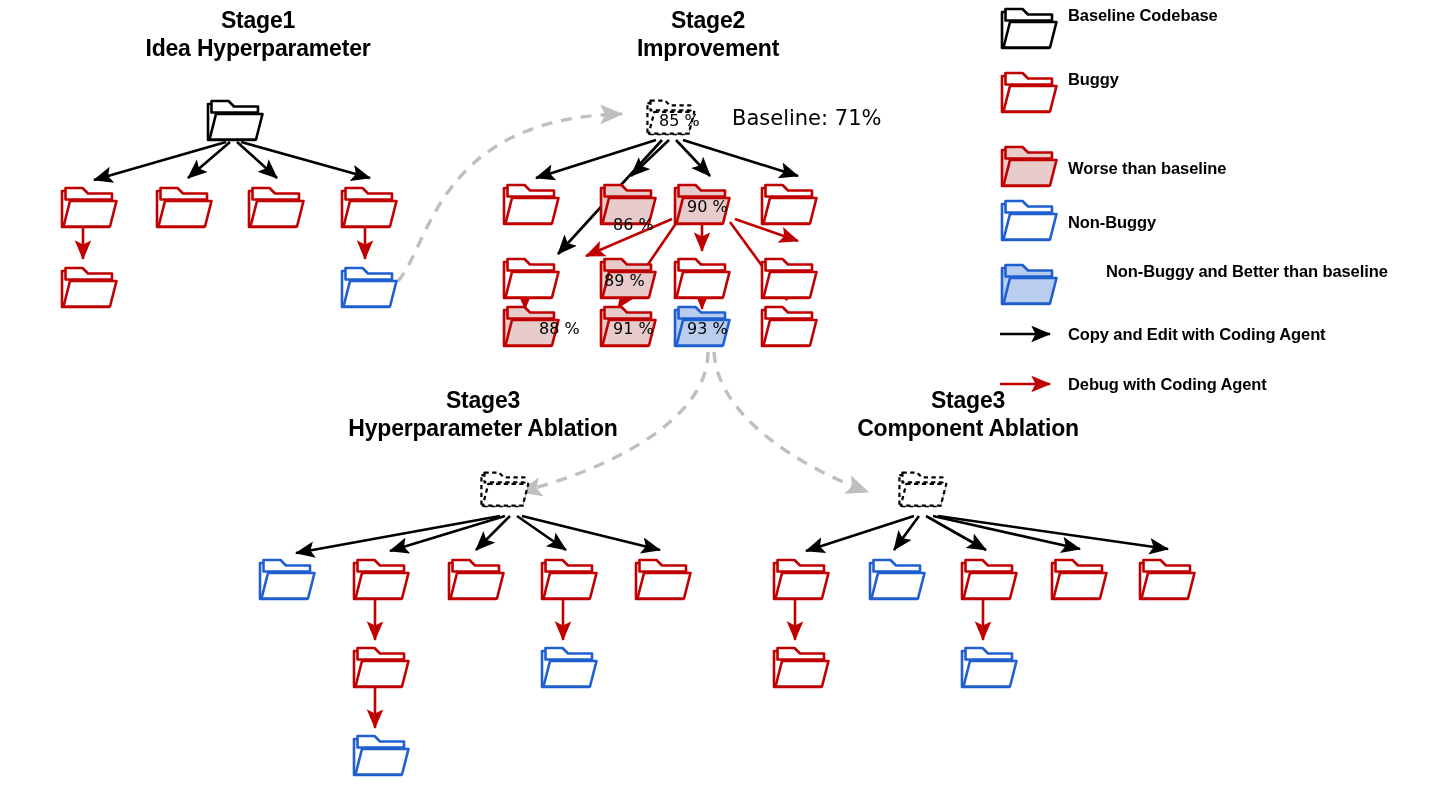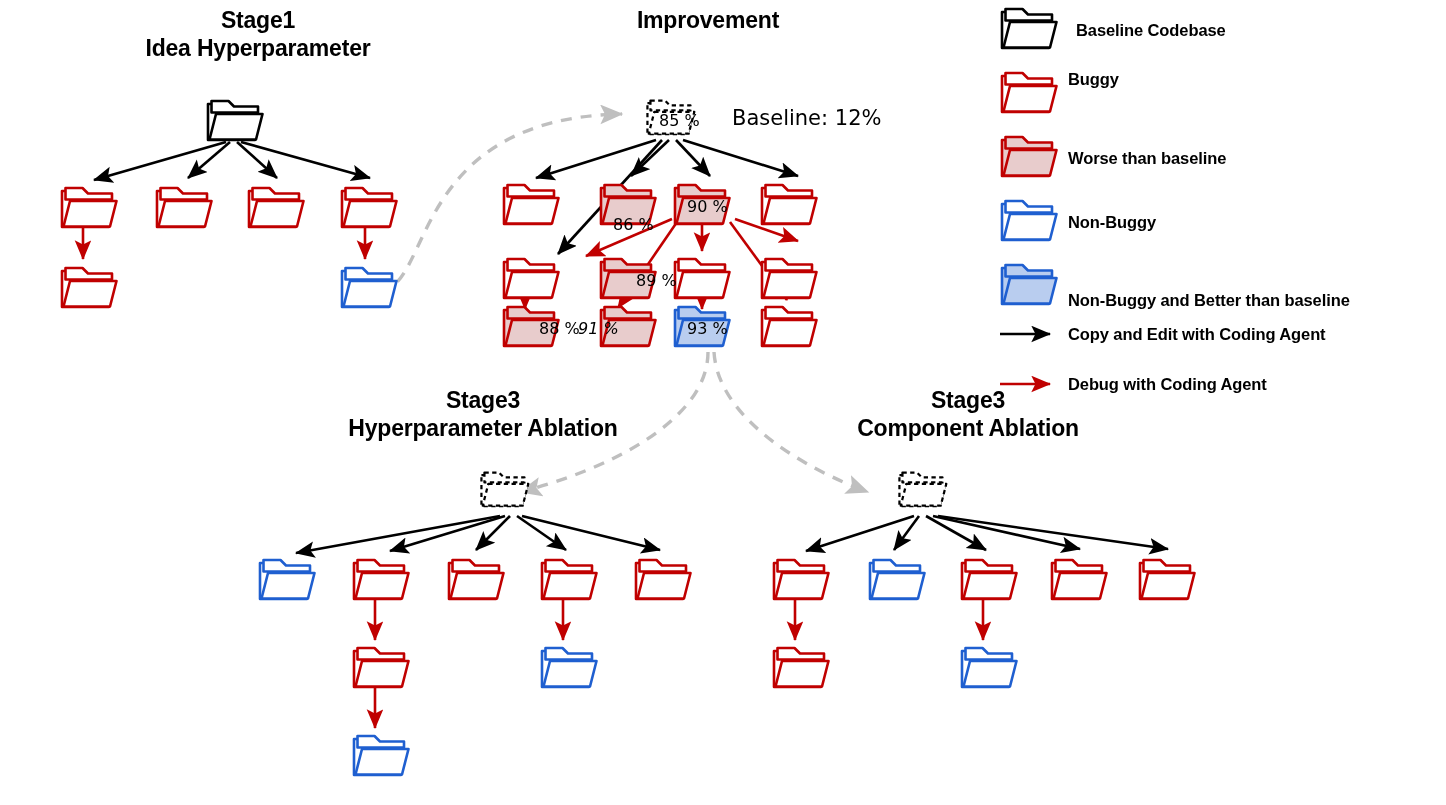--- a/index.html
+++ b/index.html
@@ -208,79 +208,80 @@
         </g>
       </g>
   </svg>
 
   <div class="stage-title" style="left:60px;top:6px;width:380px;">
     <div>Stage1</div>
     <div>Idea Hyperparameter</div>
   </div>
 
   <div class="stage-title" style="left:555px;top:6px;width:290px;">
+    <div>Stage2</div>
     <div>Improvement</div>
   </div>
 
   <div class="stage-title" style="left:275px;top:386px;width:400px;">
     <div>Stage3</div>
     <div>Hyperparameter Ablation</div>
   </div>
 
   <div class="stage-title" style="left:760px;top:386px;width:400px;">
     <div>Stage3</div>
     <div>Component Ablation</div>
   </div>
 
-  <div class="plain-text" style="left:724px;top:106px;">Baseline: 12%</div>
+  <div class="plain-text" style="left:724px;top:106px;">Baseline: 71%</div>
 
   <div id="pcts">
       <div class="fpct" style="left: 651px; top: 111px;">85 %</div>
       <div class="fpct" style="left: 605px; top: 215px;">86 %</div>
       <div class="fpct bold" style="left: 679px; top: 197px;">90 %</div>
-      <div class="fpct" style="left: 628px; top: 271px;">89 %</div>
+      <div class="fpct" style="left: 596px; top: 271px;">89 %</div>
       <div class="fpct" style="left: 531px; top: 319px;">88 %</div>
-      <div class="fpct" style="left: 570px; top: 319px; font-style: italic;">91 %</div>
+      <div class="fpct" style="left: 605px; top: 319px;">91 %</div>
       <div class="fpct bold" style="left: 679px; top: 319px;">93 %</div>
     </div>
 
   <div id="legend">
-      <div style="position: absolute; left: 990px; top: 6px; display: flex; align-items: center; gap: 8px;">
+      <div style="position: absolute; left: 990px; top: 6px; display: flex; align-items: flex-start;">
         <div style="width: 70px; display: flex; align-items: center;">
           <svg width="64" height="48" viewBox="0 0 64 48">
             <use href="#folder-glyph" fill="#FFFFFF" stroke="#000000" stroke-width="2.6" stroke-linejoin="round"></use>
           </svg>
         </div>
         <div class="legend-label" style="position: static;">Baseline Codebase</div>
       </div>
       <div style="position: absolute; left: 990px; top: 70px; display: flex; align-items: flex-start;">
         <div style="width: 70px; display: flex; align-items: center;">
           <svg width="64" height="48" viewBox="0 0 64 48">
             <use href="#folder-glyph" fill="#FFFFFF" stroke="#C00000" stroke-width="2.6" stroke-linejoin="round"></use>
           </svg>
         </div>
         <div class="legend-label" style="position: static;">Buggy</div>
       </div>
-      <div style="position: absolute; left: 990px; top: 134px; display: flex; align-items: center;">
+      <div style="position: absolute; left: 990px; top: 144px; display: flex; align-items: center;">
         <div style="width: 70px; display: flex; align-items: center;">
           <svg width="64" height="48" viewBox="0 0 64 48">
             <use href="#folder-glyph" fill="#E8CCCC" stroke="#C00000" stroke-width="2.6" stroke-linejoin="round"></use>
           </svg>
         </div>
         <div class="legend-label" style="position: static;">Worse than baseline</div>
       </div>
       <div style="position: absolute; left: 990px; top: 198px; display: flex; align-items: center;">
         <div style="width: 70px; display: flex; align-items: center;">
           <svg width="64" height="48" viewBox="0 0 64 48">
             <use href="#folder-glyph" fill="#FFFFFF" stroke="#1F5FD0" stroke-width="2.6" stroke-linejoin="round"></use>
           </svg>
         </div>
         <div class="legend-label" style="position: static;">Non-Buggy</div>
       </div>
-      <div style="position: absolute; left: 990px; top: 262px; display: flex; align-items: flex-end;">
+      <div style="position: absolute; left: 990px; top: 262px; display: flex; align-items: flex-start; gap: 38px;">
         <div style="width: 70px; display: flex; align-items: center;">
           <svg width="64" height="48" viewBox="0 0 64 48">
             <use href="#folder-glyph" fill="#B9CDEF" stroke="#1F5FD0" stroke-width="2.6" stroke-linejoin="round"></use>
           </svg>
         </div>
         <div class="legend-label" style="position: static;">Non-Buggy and Better than baseline</div>
       </div>
       <div style="position: absolute; left: 990px; top: 324px; display: flex; align-items: center;">
         <div style="width: 70px; display: flex; align-items: center;">
           <svg width="64" height="20" viewBox="0 0 64 20">

